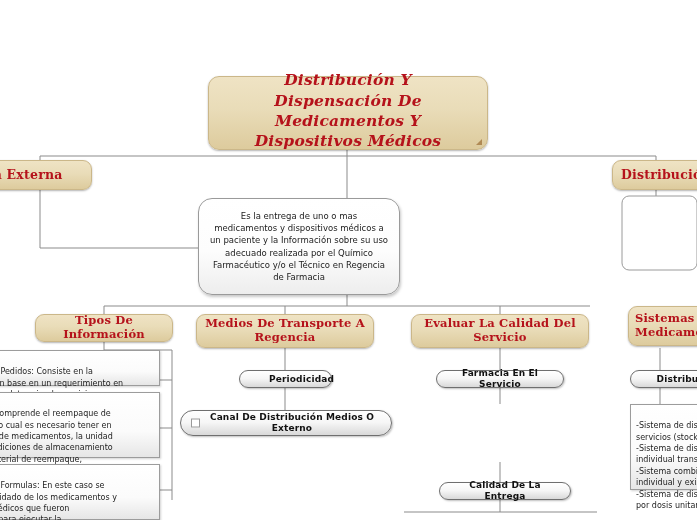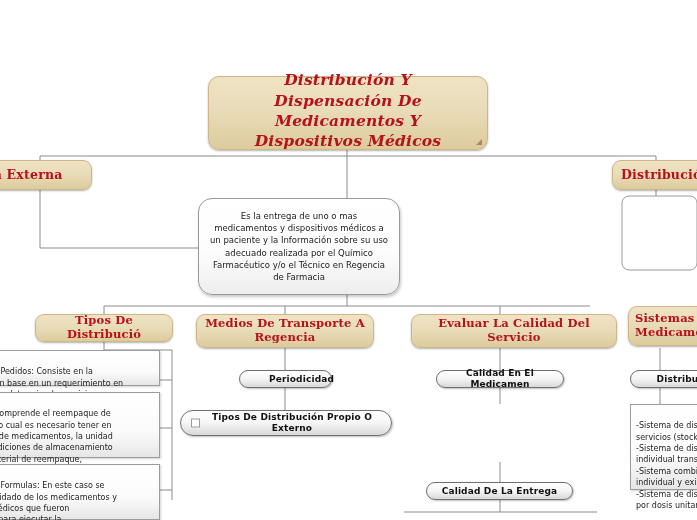--- a/index.html
+++ b/index.html
@@ -159,28 +159,28 @@
 
   <div class="topic" style="left:612px;top:160px;width:150px;height:30px;font-size:12.5px;justify-content:flex-start;padding-left:8px;">
     <span>Distribución</span>
   </div>
 
   <div class="callout" style="left:198px;top:198px;width:202px;height:97px;">
     <span>Es la entrega de uno o mas medicamentos y dispositivos médicos a un paciente y la Información sobre su uso adecuado realizada por el Químico Farmacéutico y/o el Técnico en Regencia de Farmacia</span>
   </div>
 
   <div class="topic" style="left:35px;top:314px;width:138px;height:28px;font-size:11.5px;">
-    <span>Tipos De Distribució</span>
+    <span>Tipos De Información</span>
   </div>
 
   <div class="topic" style="left:196px;top:314px;width:178px;height:34px;font-size:11.5px;">
     <span>Medios De Transporte A Regencia</span>
   </div>
 
-  <div class="topic" style="left:411px;top:314px;width:206px;height:34px;font-size:11.5px;">
+  <div class="topic" style="left:411px;top:314px;width:178px;height:34px;font-size:11.5px;">
     <span>Evaluar La Calidad Del Servicio</span>
   </div>
 
   <div class="topic multiline" style="left:628px;top:306px;width:150px;height:40px;font-size:11.5px;justify-content:flex-start;padding-left:6px;white-space:pre-line;text-align:left;">
     <span>Sistemas D
 Medicamen</span>
   </div>
 
   <div class="note multiline" style="left:-40px;top:350px;width:200px;height:36px;">
     <span>ción Por Pedidos: Consiste en la
@@ -204,29 +204,29 @@
 strados para ejecutar la
 pondiente reposición.</span>
   </div>
 
   <div class="pill" style="left:239px;top:370px;width:93px;height:18px;padding-left:42px;">
     <span>Periodicidad</span>
   </div>
 
   <div class="pill with-box" style="left:180px;top:410px;width:212px;height:26px;">
     <span class="chk"></span>
-    <span>Tipos De Distribución Propio O Externo</span>
+    <span>Canal De Distribución Medios O Externo</span>
   </div>
 
   <div class="pill" style="left:436px;top:370px;width:128px;height:18px;">
-    <span>Calidad En El Medicamen</span>
-  </div>
-
-
-  <div class="pill" style="left:426px;top:482px;width:147px;height:18px;">
+    <span>Farmacia En El Servicio</span>
+  </div>
+
+
+  <div class="pill" style="left:439px;top:482px;width:132px;height:18px;">
     <span>Calidad De La Entrega</span>
   </div>
 
   <div class="pill" style="left:630px;top:370px;width:110px;height:18px;">
     <span>Distribució</span>
   </div>
 
   <div class="note multiline" style="left:630px;top:404px;width:150px;height:86px;">
     <span>-Sistema de dist
 servicios (stock)

